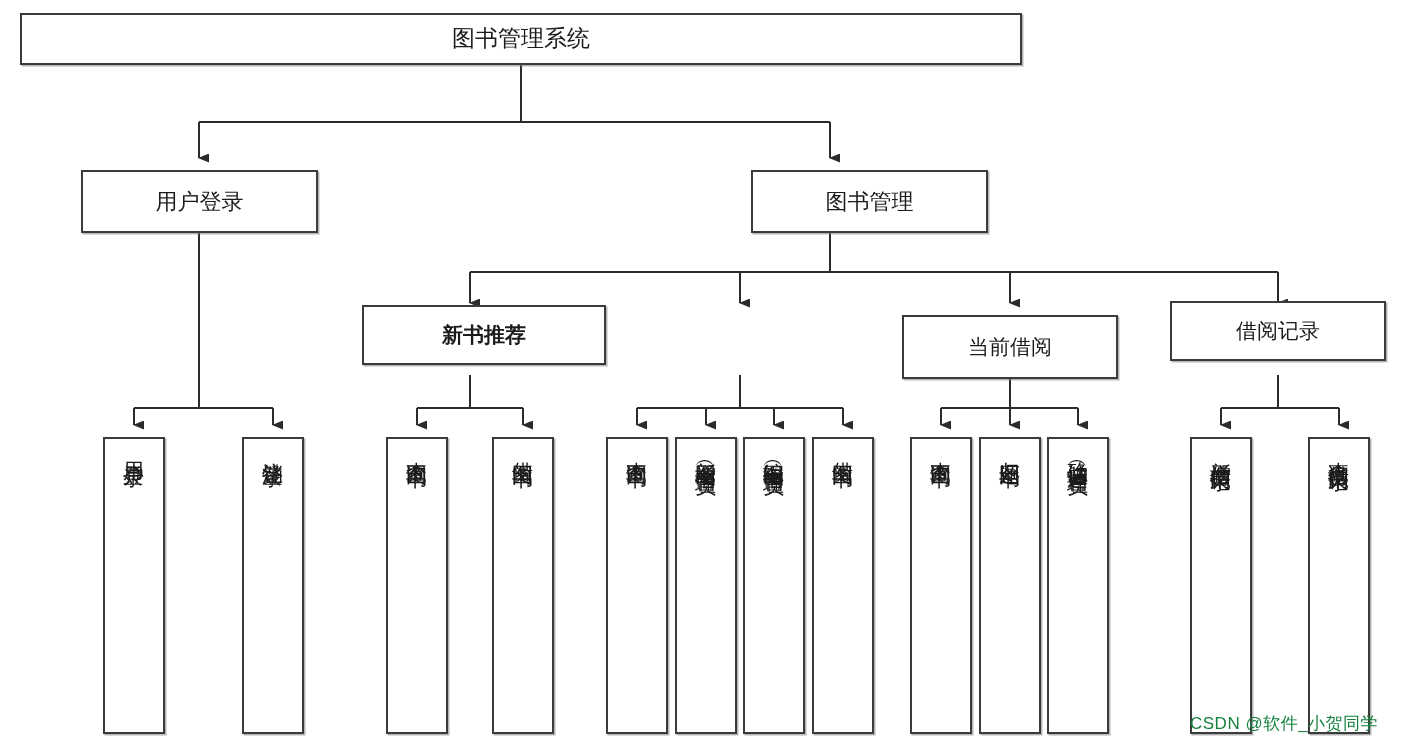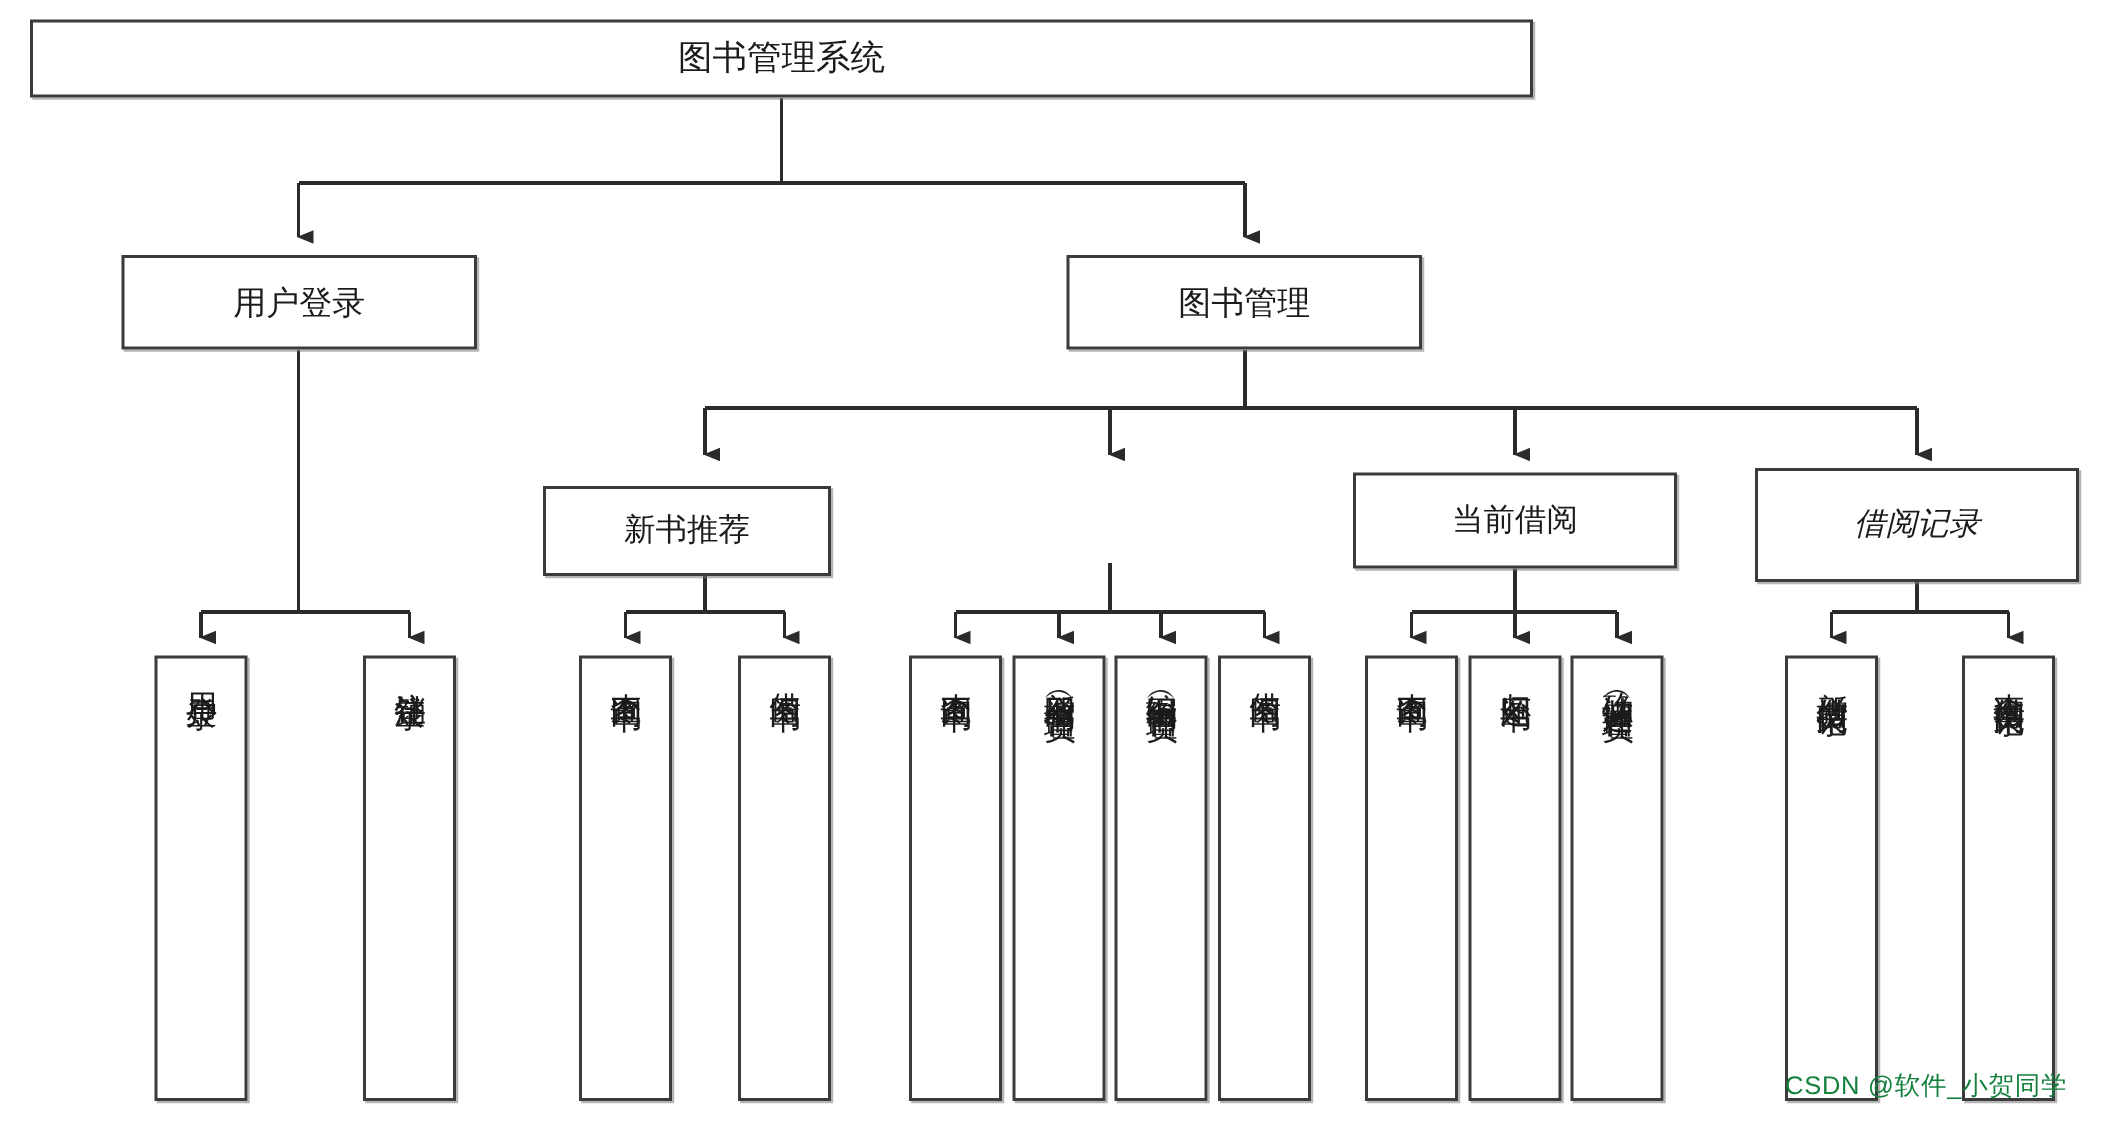--- a/index.html
+++ b/index.html
@@ -123,31 +123,31 @@
     </g>
   </svg>
 
   <div class="node-box node-root" style="left:20px; top:13px; width:1002px; height:52px;">
     <span class="node-label">图书管理系统</span>
   </div>
 
   <div class="node-box node-l2" style="left:81px; top:170px; width:237px; height:63px;">
     <span class="node-label">用户登录</span>
   </div>
-  <div class="node-box node-l2" style="left:711px; top:170px; width:237px; height:63px;">
+  <div class="node-box node-l2" style="left:751px; top:170px; width:237px; height:63px;">
     <span class="node-label">图书管理</span>
   </div>
 
-  <div class="node-box node-l3" style="left:362px; top:324px; width:192px; height:60px;">
+  <div class="node-box node-l3" style="left:362px; top:305px; width:244px; height:60px;font-weight:bold;">
     <span class="node-label">新书推荐</span>
   </div>
   <div class="node-box node-l3" style="left:902px; top:315px; width:216px; height:64px;">
     <span class="node-label">当前借阅</span>
   </div>
-  <div class="node-box node-l3" style="left:1170px; top:312px; width:216px; height:76px;font-style:italic;">
+  <div class="node-box node-l3" style="left:1170px; top:301px; width:216px; height:60px;">
     <span class="node-label">借阅记录</span>
   </div>
 
   <div class="node-box node-leaf" style="left:103px; top:437px; width:62px; height:297px;">
     <span class="node-label">用户登录</span>
   </div>
   <div class="node-box node-leaf" style="left:242px; top:437px; width:62px; height:297px;">
     <span class="node-label">注销登录</span>
   </div>
 

